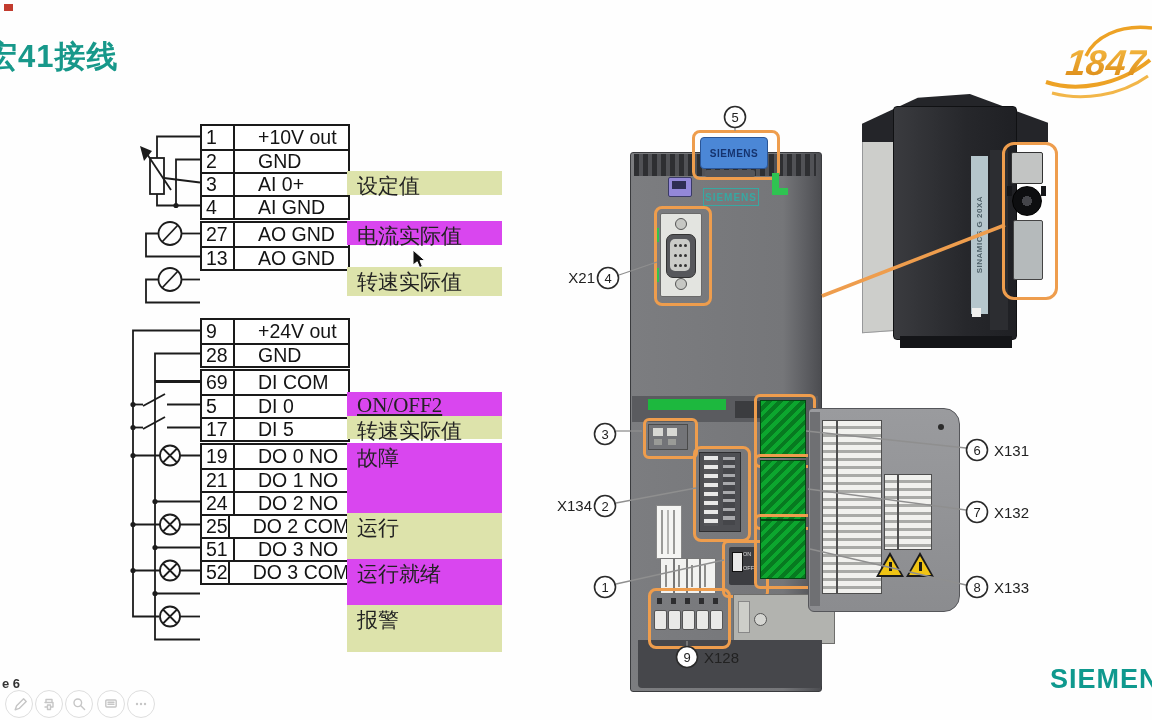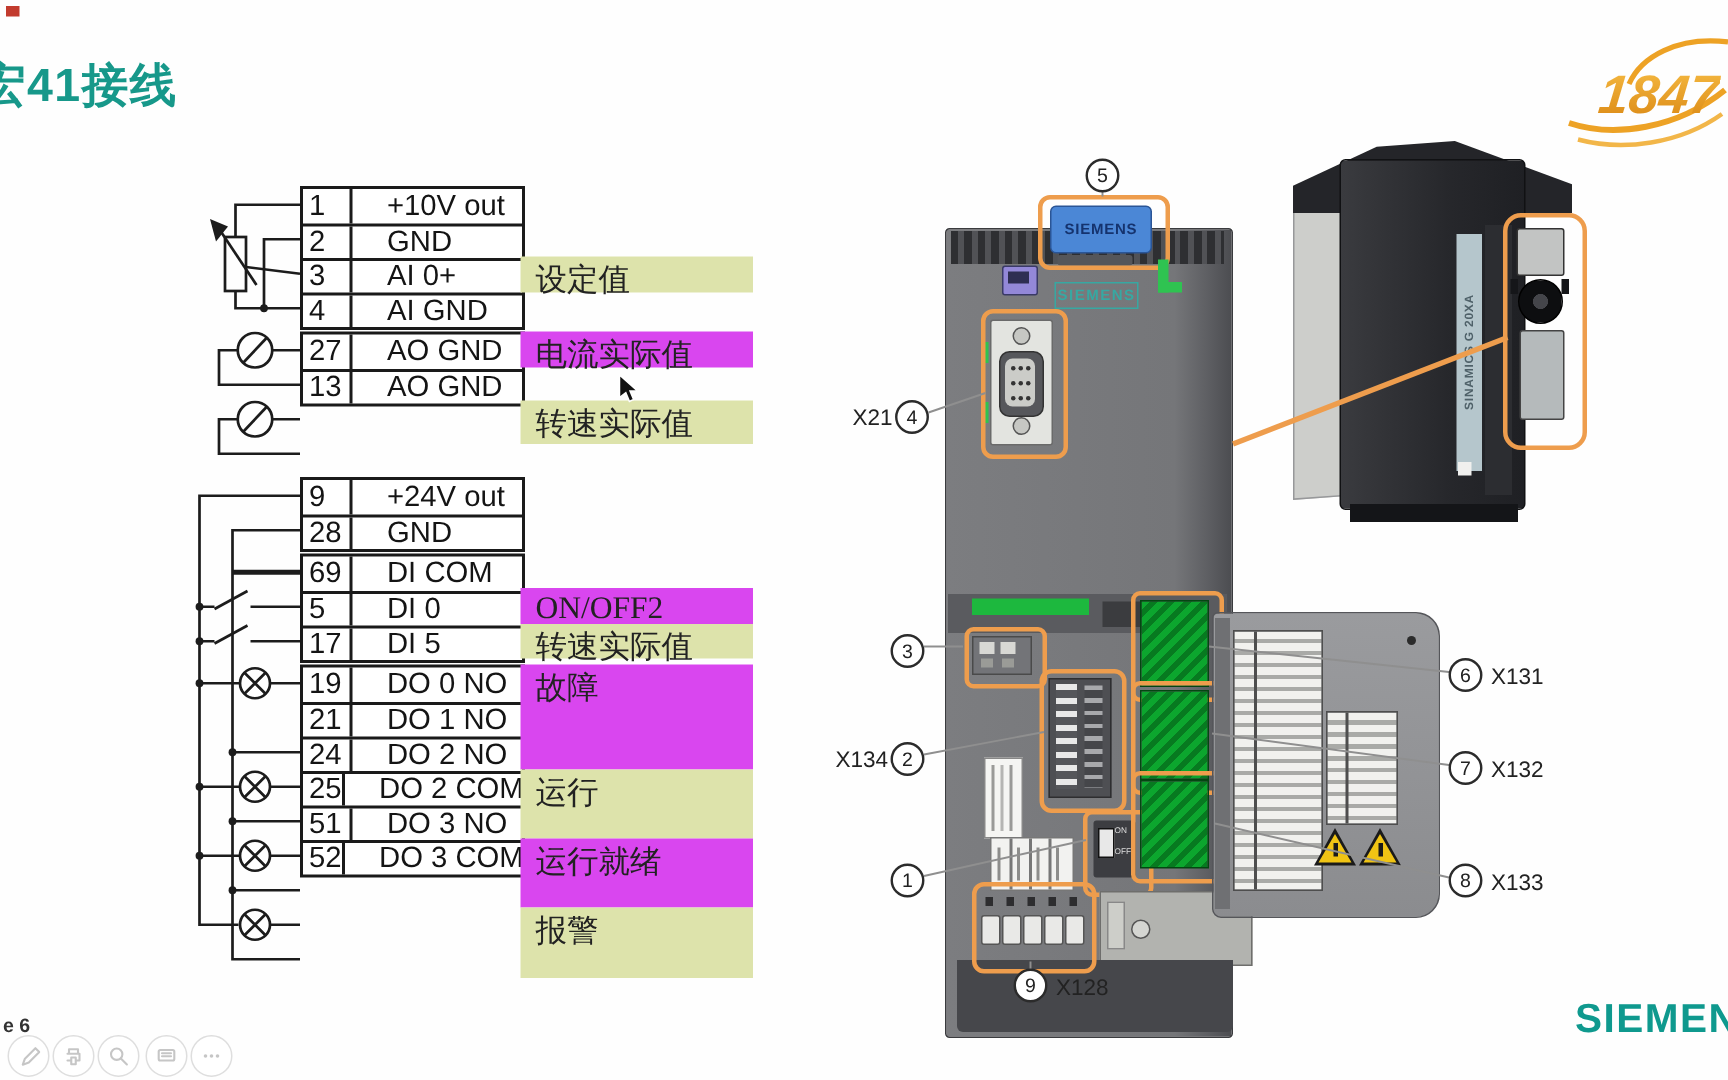--- a/index.html
+++ b/index.html
@@ -209,21 +209,21 @@
         <div class="trow">
           <span class="tnum">52</span>
           <span class="tname">DO 3 COM</span>
         </div>
       </div>
     </div>
   <div id="anns">
       <div class="ann dark" style="top: 171px; height: 24px;">设定值</div>
       <div class="ann light" style="top: 221px; height: 24px;">电流实际值</div>
       <div class="ann dark" style="top: 267px; height: 29px;">转速实际值</div>
-      <div class="ann light" style="top: 392px; height: 24px;">ON/OFF2</div>
+      <div class="ann light" style="top: 392px; height: 24px; text-decoration: underline;">ON/OFF2</div>
       <div class="ann dark" style="top: 416px; height: 23px;">转速实际值</div>
       <div class="ann light" style="top: 443px; height: 70px;">故障</div>
       <div class="ann dark" style="top: 513px; height: 46px;">运行</div>
       <div class="ann light" style="top: 559px; height: 46px;">运行就绪</div>
       <div class="ann dark" style="top: 605px; height: 47px;">报警</div>
     </div>
 
   <svg class="abs" style="left:412px;top:249px;" width="16" height="22">
     <polygon points="1,1 1,16 5.2,12.8 7.6,18.6 10.4,17.3 8,11.6 13,11.6" fill="#111" stroke="#fff" stroke-width="1"></polygon>
   </svg>

